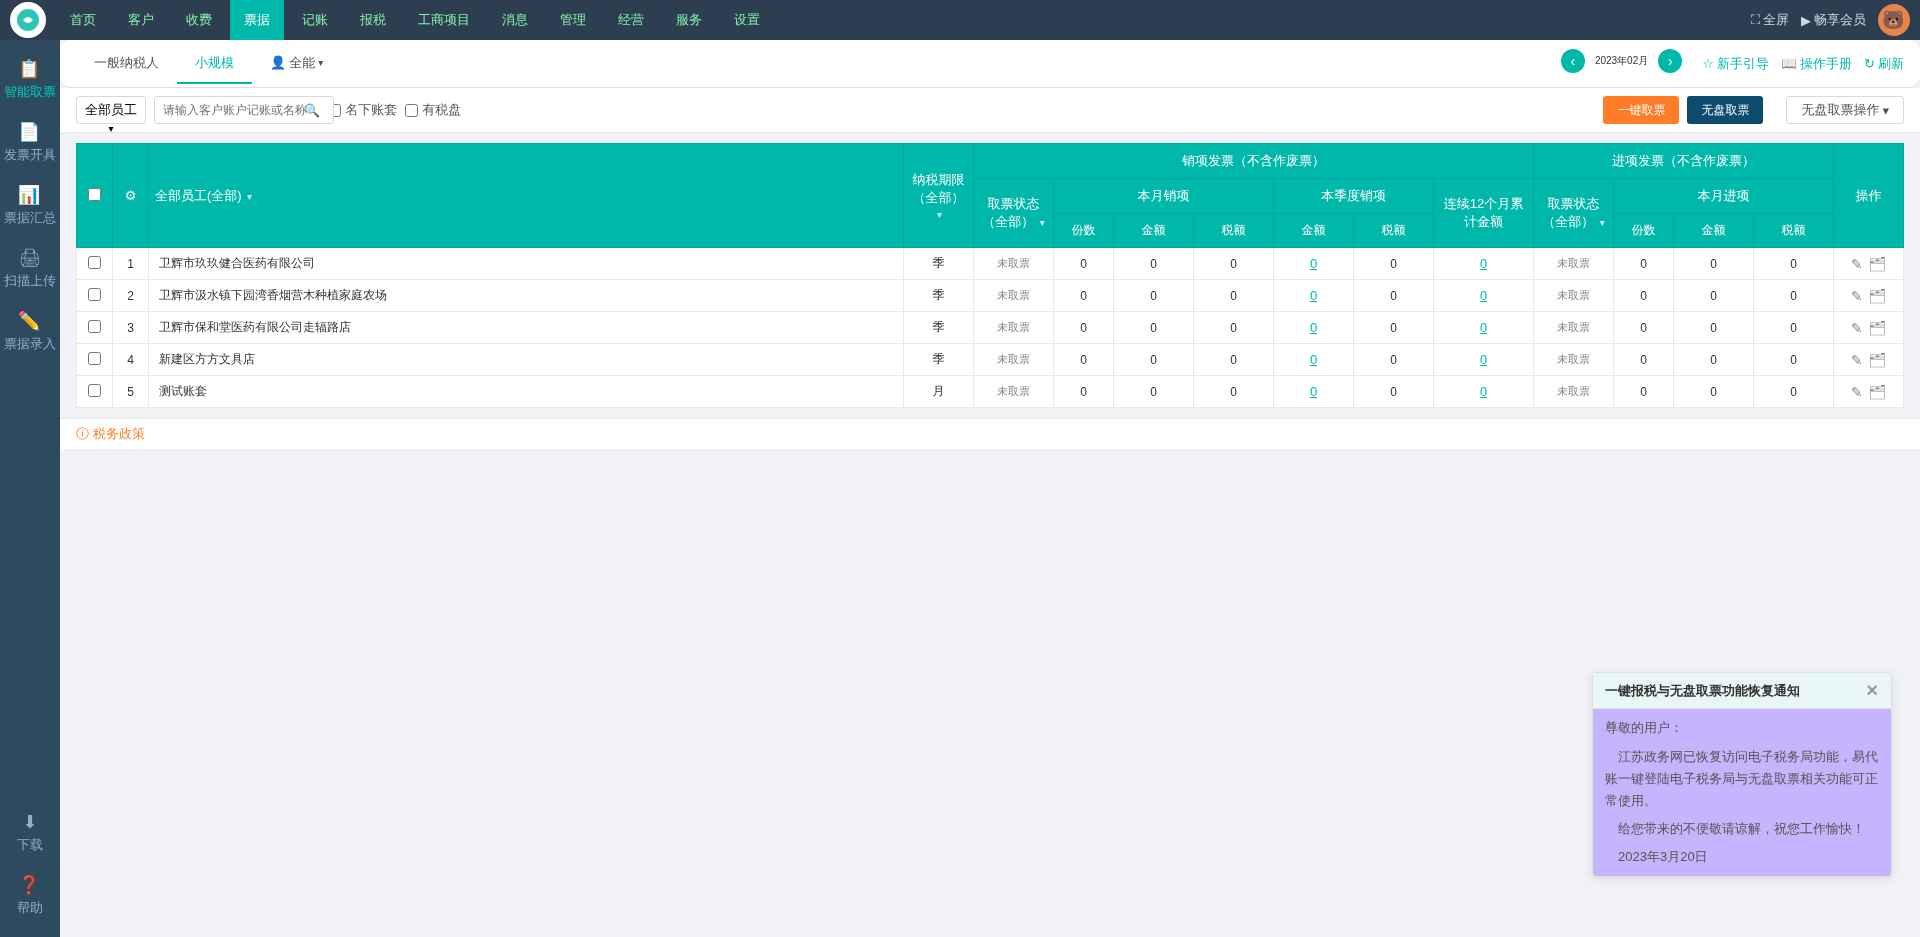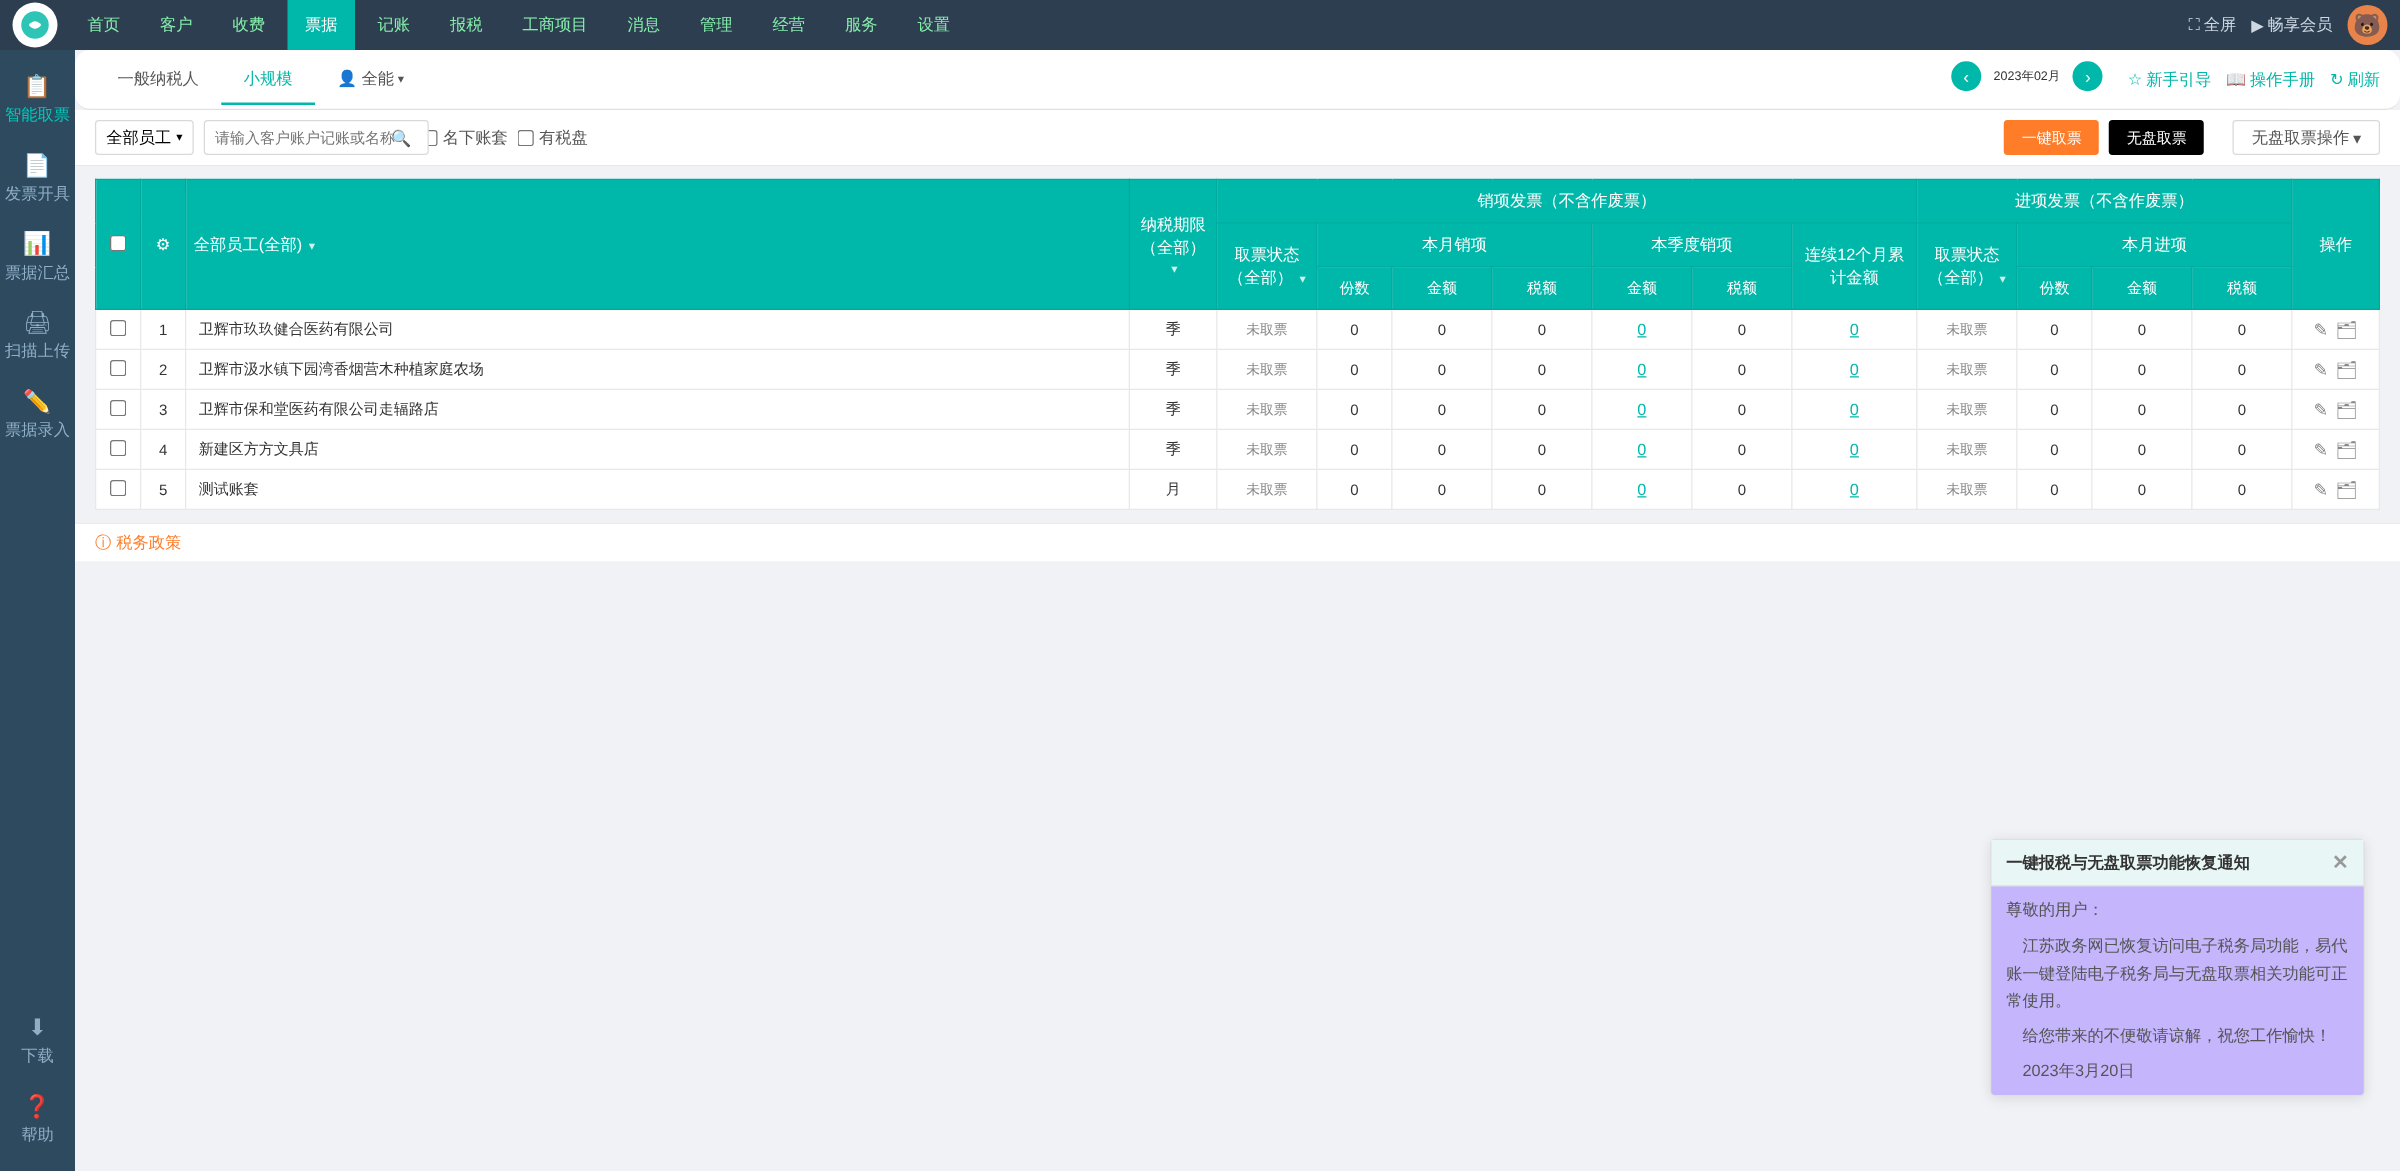--- a/index.html
+++ b/index.html
@@ -117,20 +117,21 @@
     .filter-group { display: flex; align-items: center; gap: 8px; }
     .select-box {
       border: 1px solid #d9d9d9;
       border-radius: 3px;
       padding: 4px 8px;
       display: flex; align-items: center; gap: 4px;
       cursor: pointer;
       background: #fff;
       font-size: 12px;
       height: 28px;
+      flex-direction: column;
     }
     .search-input {
       border: 1px solid #d9d9d9;
       border-radius: 3px;
       padding: 4px 8px;
       font-size: 12px;
       width: 180px;
       height: 28px;
       outline: none;
     }
@@ -144,21 +145,21 @@
       background: #ff7c28;
       color: #fff;
       border: none;
       border-radius: 3px;
       padding: 5px 14px;
       cursor: pointer;
       font-size: 12px;
       height: 28px;
     }
     .btn-default {
-      background: #000000;
+      background: #0c4a6e;
       color: #fff;
       border: none;
       border-radius: 3px;
       padding: 5px 14px;
       cursor: pointer;
       font-size: 12px;
       height: 28px;
     }
     .btn-outline {
       background: #fff;

